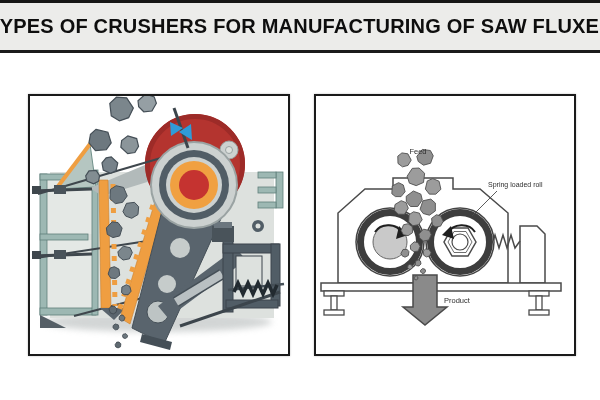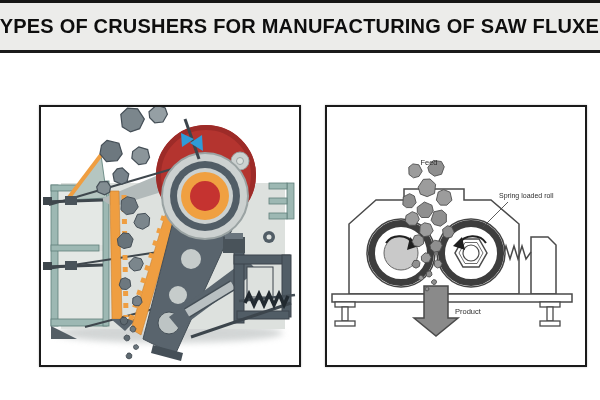--- a/index.html
+++ b/index.html
@@ -1,21 +1,21 @@
 <!DOCTYPE html>
 <html><head>
 <meta charset="utf-8">
 <style>
   html,body{margin:0;padding:0;}
   body{width:600px;height:400px;background:#ffffff;font-family:"Liberation Sans",sans-serif;overflow:hidden;}
   .page{position:relative;width:600px;height:400px;background:#ffffff;}
   .header{height:47px;background:#ececea;border-top:3px solid #161616;display:flex;align-items:center;justify-content:center;}
   .title{margin:0;font-size:20px;font-weight:700;color:#0e0e0e;letter-spacing:.2px;white-space:nowrap;}
   .divider{height:2.5px;background:#1b1b1b;width:600px;}
-  .panel{position:absolute;top:90px;width:258px;height:258px;border:2px solid #1a1a1a;background:#fff;margin:15px;box-shadow:0 0 2px rgba(0,0,0,.25);}
+  .panel{position:absolute;top:90px;width:258px;height:258px;border:2px solid #1a1a1a;background:#fff;margin:4px;box-shadow:0 0 2px rgba(0,0,0,.25);}
   #panel-left{left:24px;}
   #panel-right{left:310px;}
   .panel svg{display:block;width:258px;height:258px;}
   text{font-family:"Liberation Sans",sans-serif;}
 </style>
 </head>
 <body>
 
 <div class="page">
   <header class="header">

